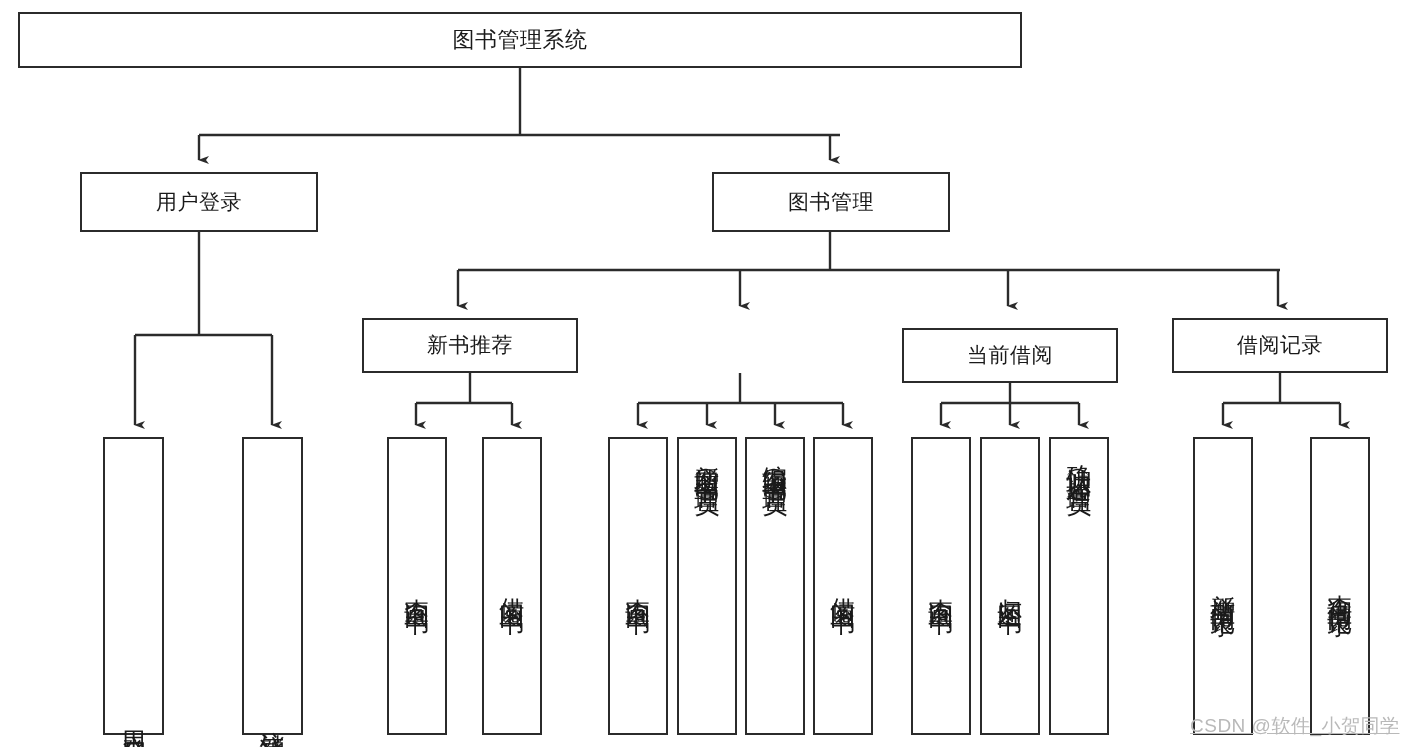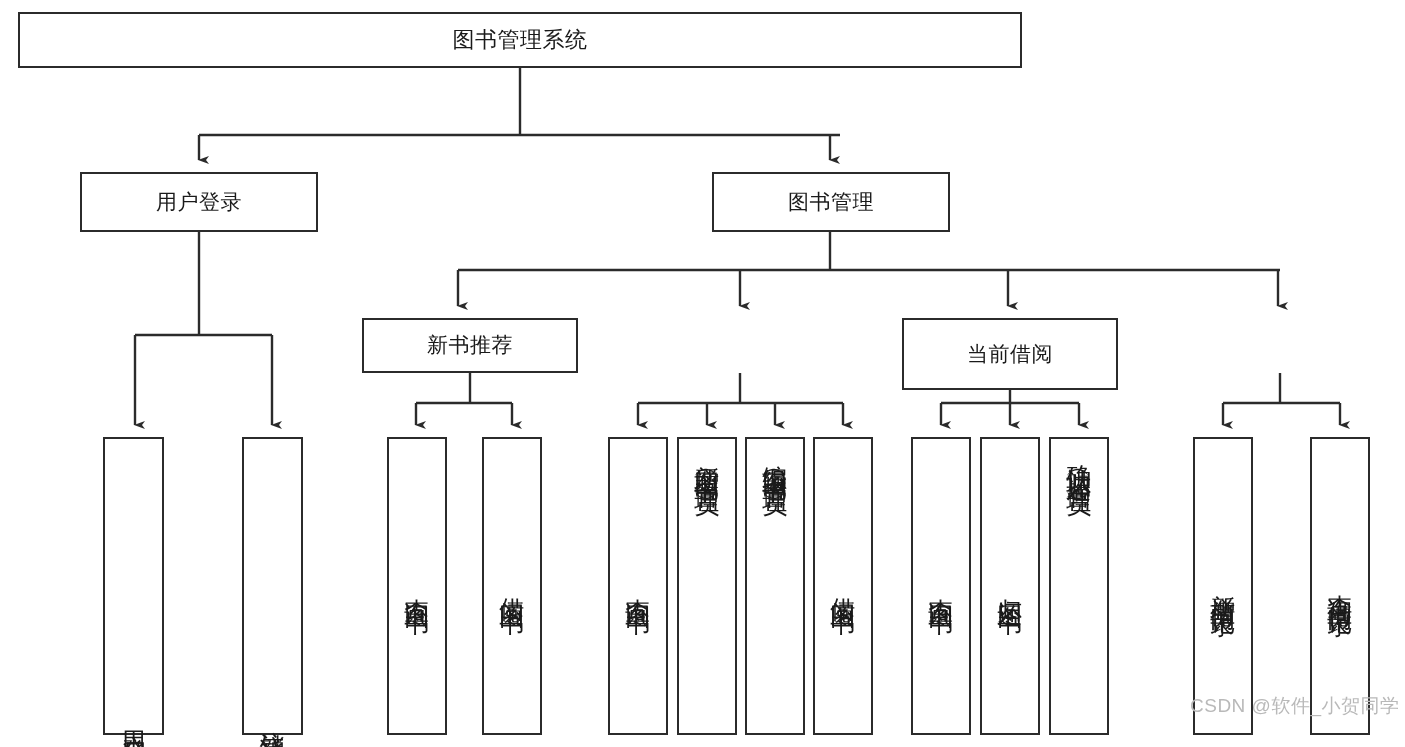--- a/index.html
+++ b/index.html
@@ -138,22 +138,25 @@
   <div class="node horiz" style="left:80px; top:172px; width:238px; height:60px;">
     <span class="node-label">用户登录</span>
   </div>
   <div class="node horiz" style="left:362px; top:318px; width:216px; height:55px;">
     <span class="node-label">新书推荐</span>
   </div>
 
   <div class="node horiz" style="left:712px; top:172px; width:238px; height:60px;">
     <span class="node-label">图书管理</span>
   </div>
-  <div class="node horiz" style="left:902px; top:318px; width:216px; height:72px;">
+  <div class="node horiz" style="left:902px; top:328px; width:216px; height:55px;">
     <span class="node-label">当前借阅</span>
+  </div>
+  <div class="node horiz" style="left:1172px; top:318px; width:216px; height:55px;">
+    <span class="node-label">借阅记录</span>
   </div>
 
   <div class="node vert align-bottom" style="left:103px; top:437px; width:61px; height:298px;">
     <span class="node-label">用户登录</span>
   </div>
   <div class="node vert align-bottom" style="left:242px; top:437px; width:61px; height:298px;">
     <span class="node-label">注销登录</span>
   </div>
 
   <div class="node vert" style="left:387px; top:437px; width:60px; height:298px;">
@@ -186,15 +189,15 @@
     <span class="node-label">确认归还（管理员）</span>
   </div>
 
   <div class="node vert" style="left:1193px; top:437px; width:60px; height:298px;">
     <span class="node-label">新增借阅记录</span>
   </div>
   <div class="node vert" style="left:1310px; top:437px; width:60px; height:298px;">
     <span class="node-label">查询借阅记录</span>
   </div>
 
-  <div class="watermark" style="left:1190px; top:693px;">CSDN @软件_小贺同学</div>
+  <div class="watermark" style="left:1190px; top:713px;text-decoration:underline;">CSDN @软件_小贺同学</div>
 
 </div>
 
 </body></html>

